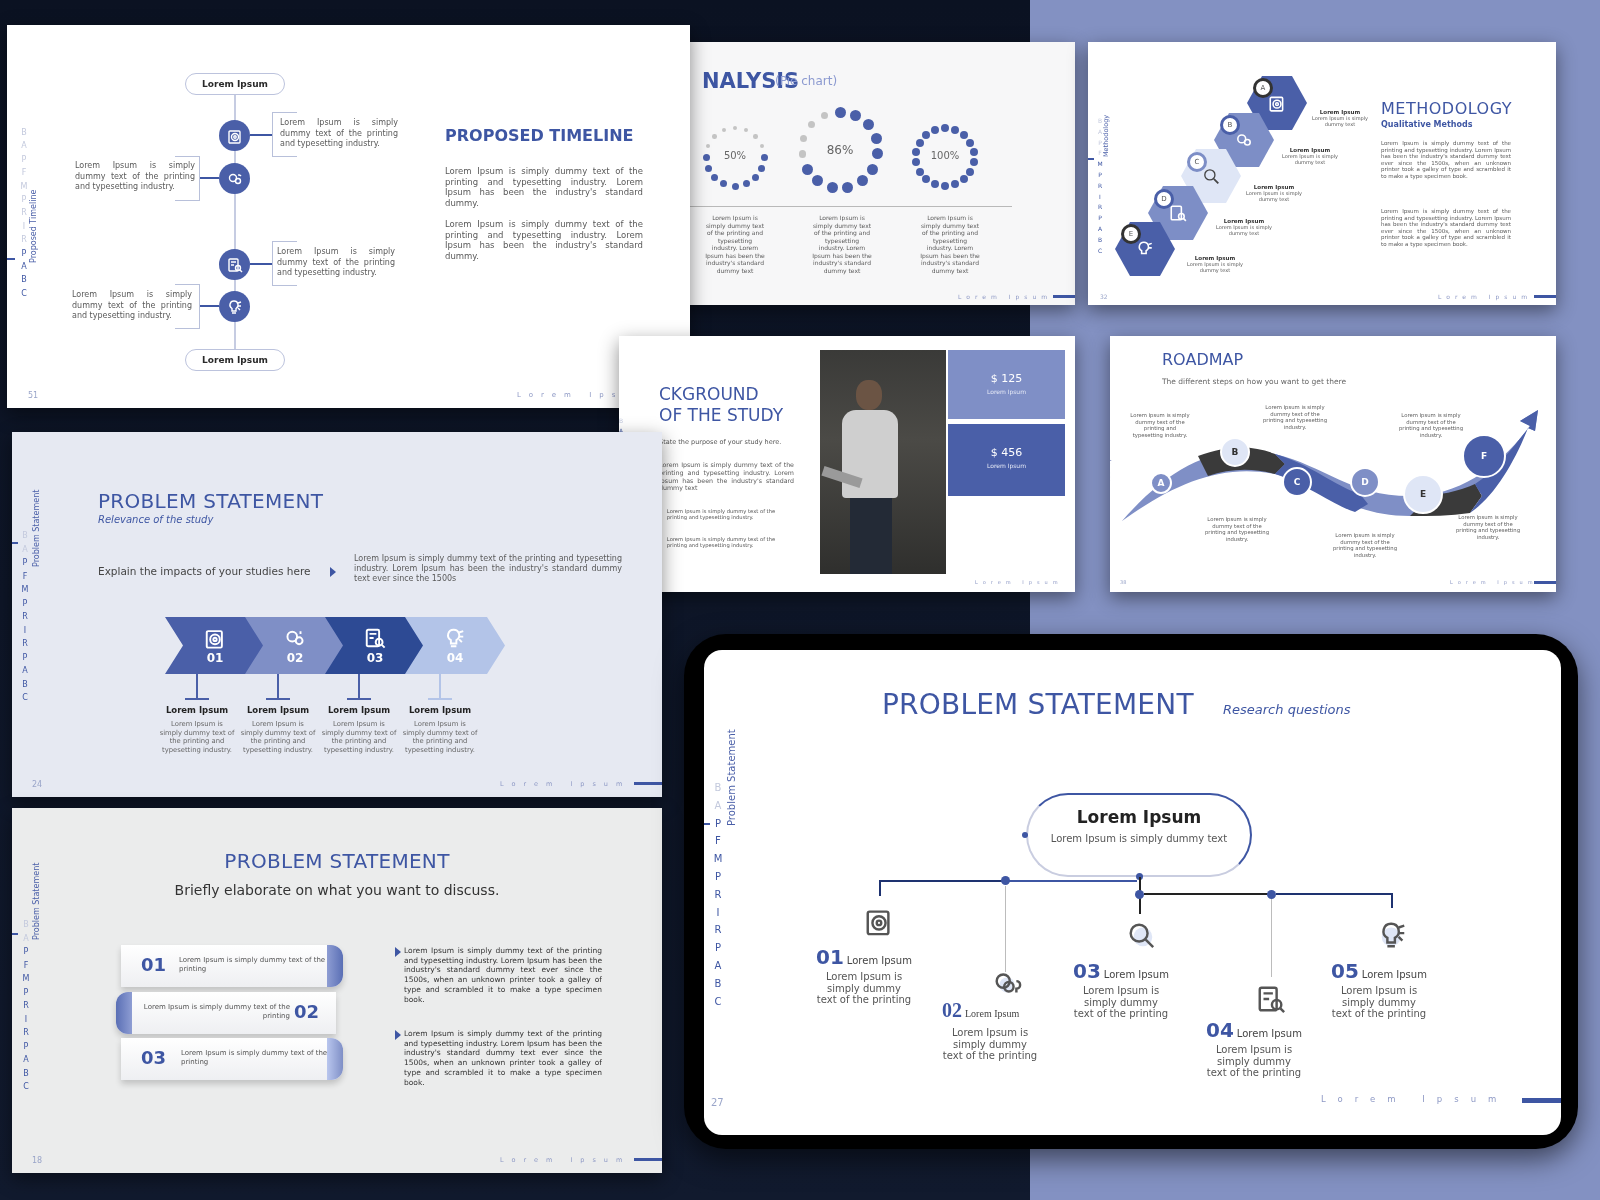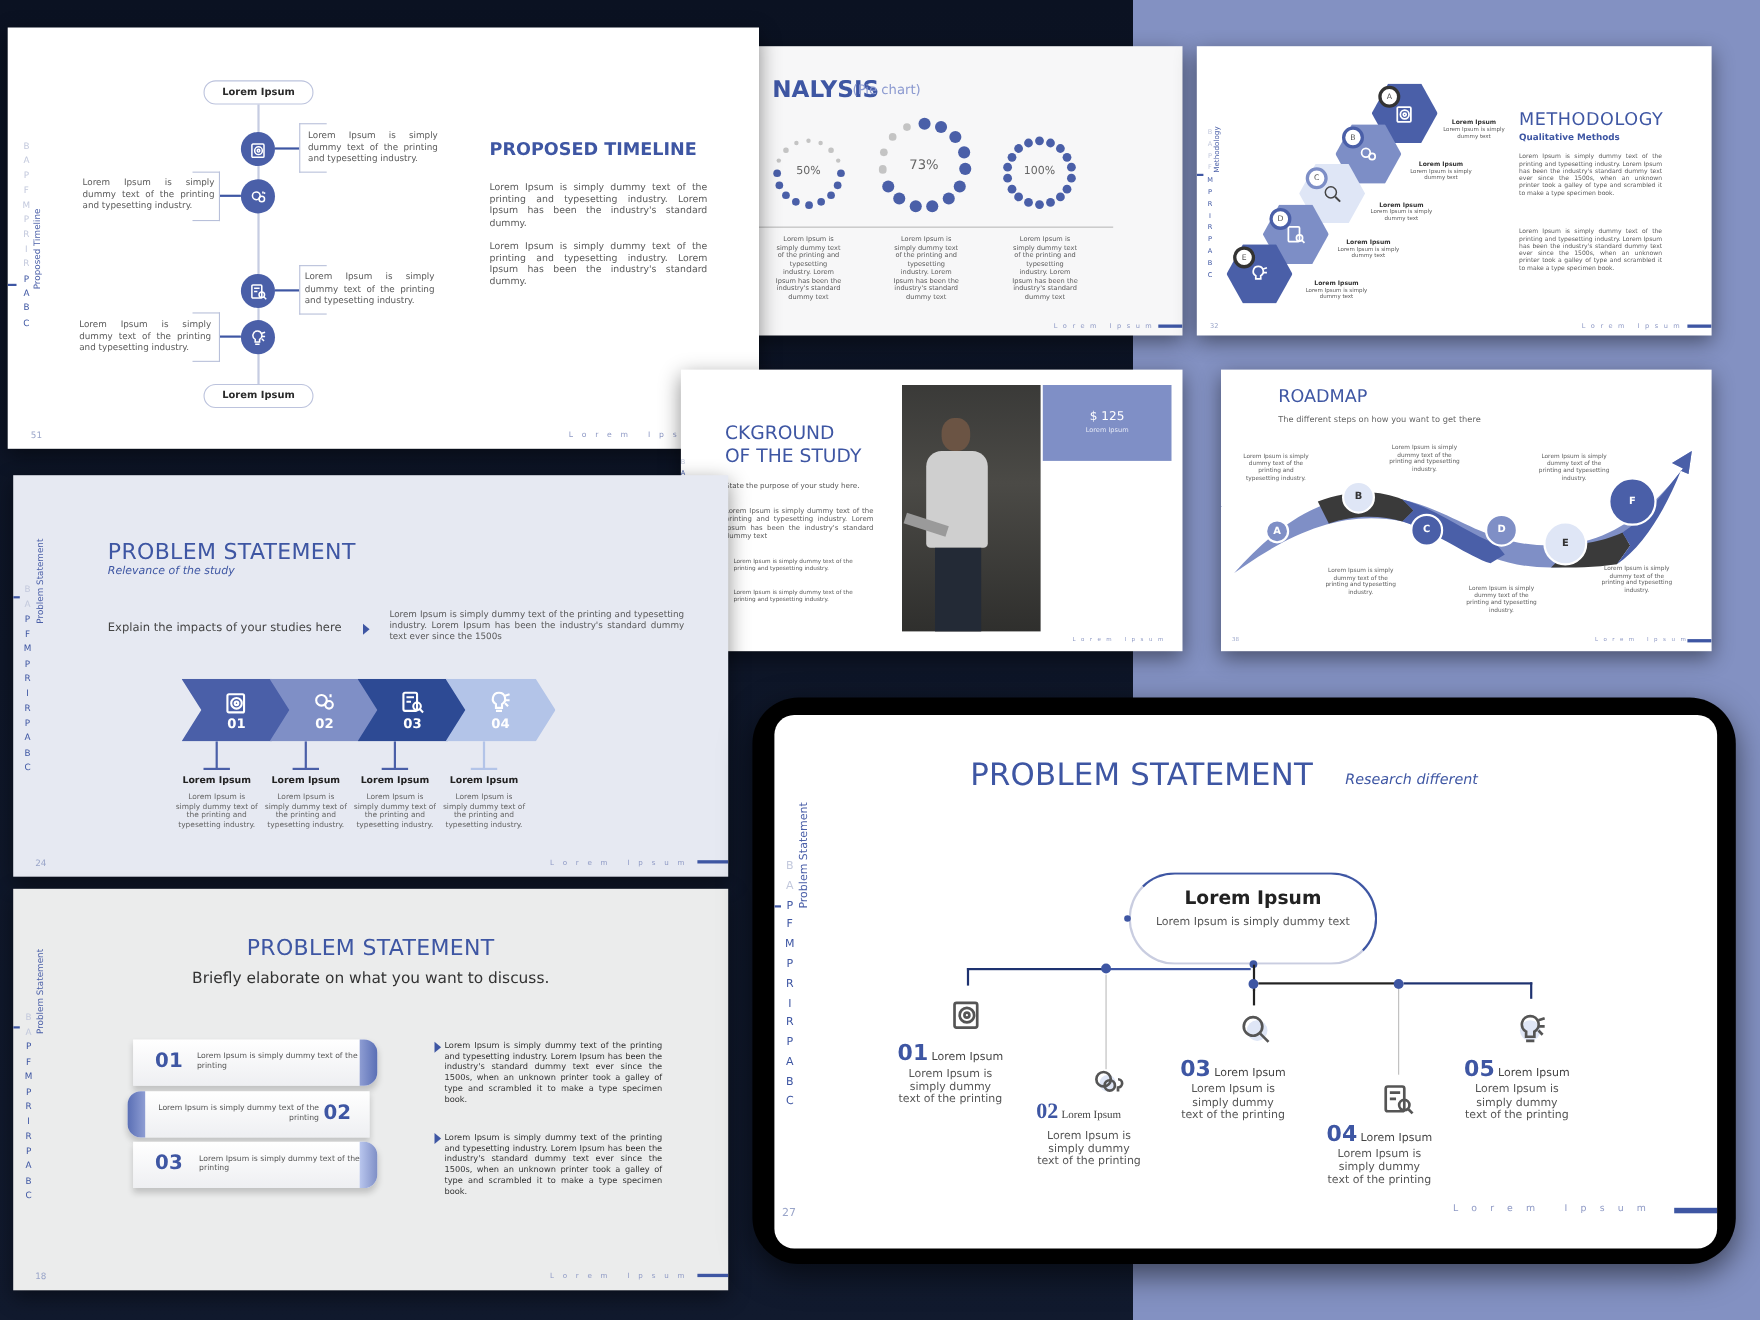--- a/index.html
+++ b/index.html
@@ -76,21 +76,21 @@
         <div class="dot" style="height: 11px; width: 11px; left: 247.409px; top: 121.5px; background: rgb(74, 95, 168);"></div>
         <div class="dot" style="height: 11px; width: 11px; left: 236.836px; top: 133.243px; background: rgb(74, 95, 168);"></div>
         <div class="dot" style="height: 11px; width: 11px; left: 222.401px; top: 139.67px; background: rgb(74, 95, 168);"></div>
         <div class="dot" style="height: 11px; width: 11px; left: 206.599px; top: 139.67px; background: rgb(74, 95, 168);"></div>
         <div class="dot" style="height: 11px; width: 11px; left: 192.164px; top: 133.243px; background: rgb(74, 95, 168);"></div>
         <div class="dot" style="height: 11px; width: 11px; left: 181.591px; top: 121.5px; background: rgb(74, 95, 168);"></div>
         <div class="dot" style="height: 7.15px; width: 7.15px; left: 178.633px; top: 108.397px; background: rgb(196, 196, 196);"></div>
         <div class="dot" style="height: 7.15px; width: 7.15px; left: 180.285px; top: 92.6824px; background: rgb(196, 196, 196);"></div>
         <div class="dot" style="height: 7.15px; width: 7.15px; left: 188.185px; top: 78.998px; background: rgb(196, 196, 196);"></div>
         <div class="dot" style="height: 7.15px; width: 7.15px; left: 200.969px; top: 69.7103px; background: rgb(196, 196, 196);"></div>
-        <div style="position: absolute; left: 195px; width: 50px; top: 101px; text-align: center; font-size: 12px; color: rgb(102, 102, 102);">73%</div>
+        <div style="position: absolute; left: 195px; width: 50px; top: 101px; text-align: center; font-size: 12px; color: rgb(102, 102, 102);">86%</div>
       </div>
       <div>
         <div class="dot" style="height: 8px; width: 8px; left: 321px; top: 82px; background: rgb(74, 95, 168);"></div>
         <div class="dot" style="height: 8px; width: 8px; left: 330.919px; top: 83.7489px; background: rgb(74, 95, 168);"></div>
         <div class="dot" style="height: 8px; width: 8px; left: 339.641px; top: 88.7847px; background: rgb(74, 95, 168);"></div>
         <div class="dot" style="height: 8px; width: 8px; left: 346.115px; top: 96.5px; background: rgb(74, 95, 168);"></div>
         <div class="dot" style="height: 8px; width: 8px; left: 349.559px; top: 105.964px; background: rgb(74, 95, 168);"></div>
         <div class="dot" style="height: 8px; width: 8px; left: 349.559px; top: 116.036px; background: rgb(74, 95, 168);"></div>
         <div class="dot" style="height: 8px; width: 8px; left: 346.115px; top: 125.5px; background: rgb(74, 95, 168);"></div>
         <div class="dot" style="height: 8px; width: 8px; left: 339.641px; top: 133.215px; background: rgb(74, 95, 168);"></div>
@@ -319,20 +319,24 @@
   <div style="position:absolute;left:201px;top:14px;width:126px;height:224px;background:linear-gradient(180deg,#3a3a38 0%,#4b4a46 40%,#2f2f2d 100%)">
     <div style="position:absolute;left:36px;top:30px;width:26px;height:30px;border-radius:45%;background:#6b5444"></div>
     <div style="position:absolute;left:22px;top:60px;width:56px;height:88px;border-radius:14px 14px 4px 4px;background:#cfcfcf"></div>
     <div style="position:absolute;left:30px;top:148px;width:42px;height:76px;background:#232a36"></div>
     <div style="position:absolute;left:2px;top:122px;width:40px;height:10px;background:#9a9a9a;transform:rotate(18deg)"></div>
   </div>
   <div style="position:absolute;left:329px;top:14px;width:117px;height:69px;background:#7f8fc6;color:#fff;text-align:center;padding-top:22px">
       <div style="font-size:11px">$ 125</div>
       <div style="font-size:6px;margin-top:3px;color:#e5e9f6">Lorem Ipsum</div>
     </div>
+  <div style="position:absolute;left:329px;top:88px;width:117px;height:72px;background:#4a5fa8;color:#fff;text-align:center;padding-top:22px">
+      <div style="font-size:11px">$ 456</div>
+      <div style="font-size:6px;margin-top:3px;color:#e5e9f6">Lorem Ipsum</div>
+    </div>
 
   <div class="pnum" style="left:14px;top:244px;font-size:5px">14</div>
   <div class="footer" style="left:356px;top:243px;font-size:5px;letter-spacing:5px">Lorem Ipsum</div>
 </div>
 
 <div class="slide white" style="left:1110px;top:336px;width:446px;height:256px;">
 
   <div class="vlabel" style="left:-6px;top:150px;font-size:6px">Roadmap</div>
   <div style="position:absolute;left:52px;top:14px;font-size:16px" class="blue">ROADMAP</div>
   <div style="position:absolute;left:52px;top:41px;font-size:7.5px;color:#666">The different steps on how you want to get there</div>
@@ -507,21 +511,21 @@
       <span class="active">R</span>
       <span class="active">P</span>
       <span class="active">A</span>
       <span class="active">B</span>
       <span class="active">C</span>
     </div>
   <div class="navbar" style="left:0;top:173px;width:6px"></div>
   <div class="vlabel" style="left:22px;top:176px;font-size:10px">Problem Statement</div>
 
   <div style="position:absolute;left:178px;top:38px;font-size:28px;letter-spacing:.2px" class="blue">PROBLEM STATEMENT</div>
-  <div style="position:absolute;left:519px;top:52px;font-size:13px;font-style:italic" class="blue">Research different</div>
+  <div style="position:absolute;left:519px;top:52px;font-size:13px;font-style:italic" class="blue">Research questions</div>
 
   <div style="position:absolute;left:322px;top:143px;width:226px;height:84px;border-radius:42px;border:2px solid #3e56a3;border-left-color:#c9cde0;border-bottom-color:#c9cde0">
     <div style="position:absolute;left:0;width:222px;top:12px;text-align:center;font-size:17px;font-weight:bold;color:#222">Lorem Ipsum</div>
     <div style="position:absolute;left:0;width:222px;top:38px;text-align:center;font-size:10px;color:#555;line-height:12px">Lorem Ipsum is simply dummy text</div>
   </div>
   <div class="dot" style="left:318px;top:182px;width:6px;height:6px;background:#3e56a3"></div>
   <div class="dot" style="left:432px;top:223px;width:7px;height:7px;background:#3e56a3"></div>
 
   <div style="position:absolute;left:435px;top:227px;width:2px;height:24px;background:#222"></div>
   <div style="position:absolute;left:175px;top:230px;width:127px;height:2px;background:#1e3270"></div>

